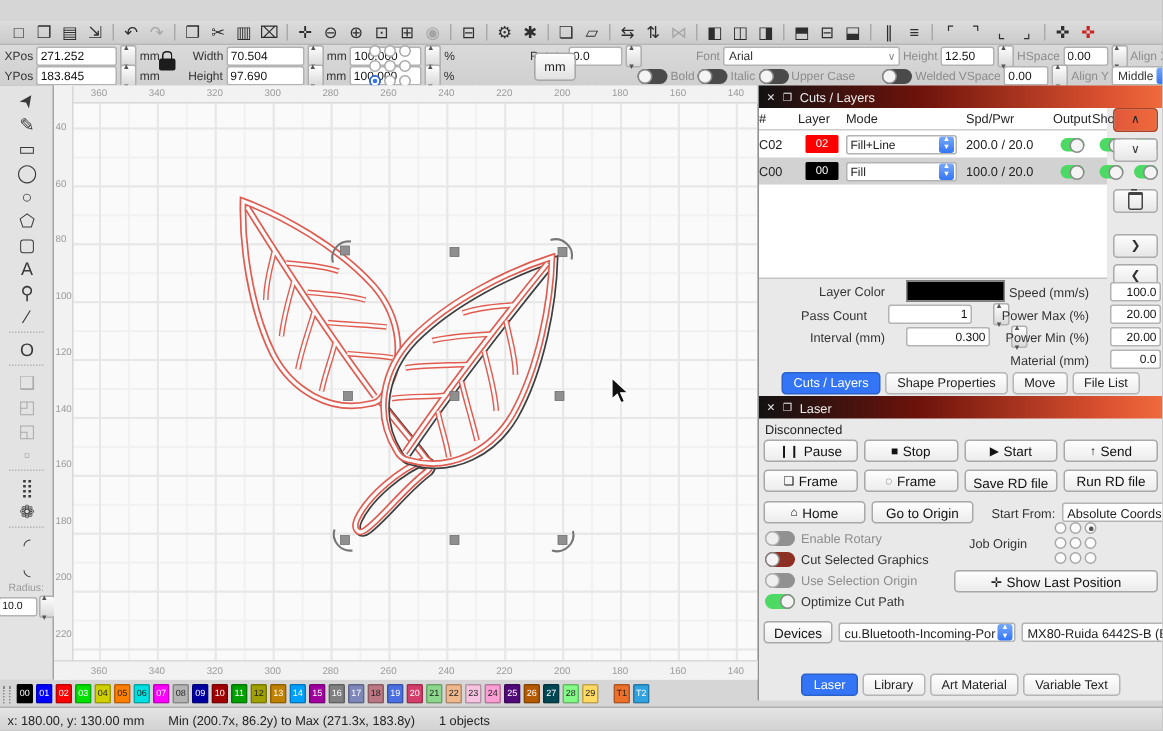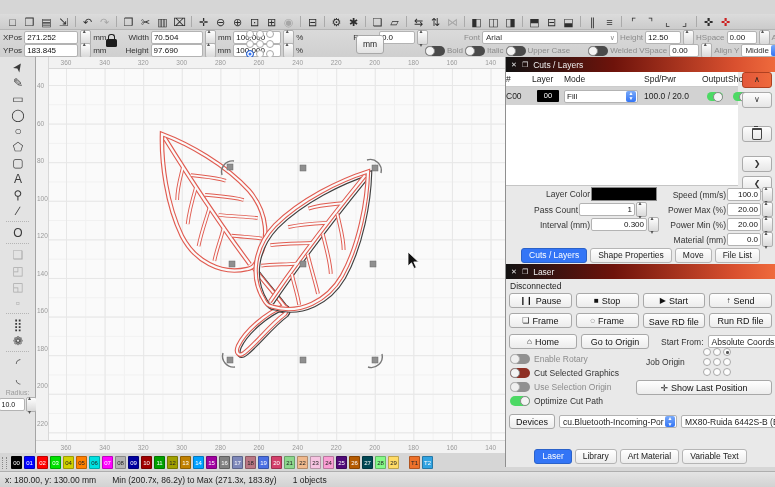--- a/index.html
+++ b/index.html
@@ -98,21 +98,21 @@
   .tglc{display:flex;justify-content:center;}
   #cl-list{position:absolute;left:0;top:15px;width:232px;height:113px;background:#fff;border-bottom:1px solid #c5c5c5;z-index:0;}
   #cl-btns{position:absolute;left:236px;top:15px;width:30px;}
   .clbtn{width:28px;height:14px;margin-bottom:4px;background:linear-gradient(#fdfdfd,#e6e6e6);border:1px solid #ababab;
     border-radius:3px;text-align:center;line-height:14px;font-size:8px;color:#333;}
   .clbtn.hot{background:linear-gradient(90deg,#e2573a,#ef6a3c);color:#222;border-color:#b04020;}
   .trash{display:inline-block;width:8px;height:9px;border:1px solid #444;border-top:2.5px solid #444;
     border-radius:1px 1px 2px 2px;position:relative;top:1px;}
   .trash::before{content:'';position:absolute;top:-4.5px;left:1px;width:4px;height:1.5px;background:#444;}
   #cl-props{position:absolute;left:0;top:128px;width:269px;height:62px;font-size:8.5px;}
-  .prow{position:absolute;display:flex;align-items:center;gap:1px;}
+  .prow{position:absolute;display:flex;align-items:center;gap:14px;}
   .prow .lab{text-align:right;}
   .colorbtn{width:64px;height:12px;background:#000;border:1px solid #888;}
   .dtabs{position:absolute;width:269px;display:flex;justify-content:center;gap:3px;}
   .tab{height:13px;line-height:13px;padding:0 7px;background:linear-gradient(#fff,#ececec);border:1px solid #b5b5b5;
     border-radius:3px;font-size:8.5px;color:#222;}
   .tab.active{background:var(--accent);color:#fff;border-color:#2b62c9;}
   
   .lrow{position:absolute;display:flex;align-items:center;gap:4px;font-size:8.5px;}
   .lbtn{height:15px;background:linear-gradient(#fefefe,#ececec);border:1px solid #a8a8a8;border-radius:3px;
     display:flex;align-items:center;justify-content:center;gap:3px;font-size:9px;color:#111;box-sizing:border-box;}
@@ -199,21 +199,21 @@
       <span class="lab">mm</span>
       <input class="fld" style="width: 42px;" readonly="" value="100.000">
       <span class="st"></span>
       <span class="lab">%</span>
       <span style="width:46px"></span>
       <span class="lab">Rotate</span>
       <input class="fld" style="width: 30px;" readonly="" value="0.0">
       <span class="st"></span>
       <span style="width:32px"></span>
       <span class="glab">Font</span>
-      <span class="combo" style="width:136px">
+      <span class="combo" style="width:118px">
         <span>Arial</span>
           <span class="ccar">∨</span>
       </span>
       <span class="glab">Height</span>
       <input class="fld" style="width: 30px;" readonly="" value="12.50">
       <span class="st"></span>
       <span class="glab">HSpace</span>
       <input class="fld" style="width: 24px;" readonly="" value="0.00">
       <span class="st"></span>
       <span class="glab">Align X</span>
@@ -422,20 +422,40 @@
     <div class="clgrid" id="cl-table">
         <div class="clhead">
           <span>#</span>
           <span>Layer</span>
           <span>Mode</span>
           <span>Spd/Pwr</span>
           <span>Output</span>
           <span>Show</span>
           <span>Air</span>
         </div>
+        <div class="clrow">
+          <span>C02</span>
+          <span class="tglc">
+            <span class="sw" style="background: rgb(255, 0, 0);">02</span>
+          </span>
+          <span class="combo-sm">
+            <span>Fill+Line</span>
+            <span class="cbtn"></span>
+          </span>
+          <span>200.0 / 20.0</span>
+          <span class="tglc">
+            <span class="tgl sm on" style="width: 16px; height: 9px;"></span>
+          </span>
+          <span class="tglc">
+            <span class="tgl sm on" style="width: 16px; height: 9px;"></span>
+          </span>
+          <span class="tglc">
+            <span class="tgl sm on" style="width: 16px; height: 9px;"></span>
+          </span>
+        </div>
         <div class="clrow sel">
           <span>C00</span>
           <span class="tglc">
             <span class="sw" style="background: rgb(0, 0, 0);">00</span>
           </span>
           <span class="combo-sm">
             <span>Fill</span>
             <span class="cbtn"></span>
           </span>
           <span>100.0 / 20.0</span>

